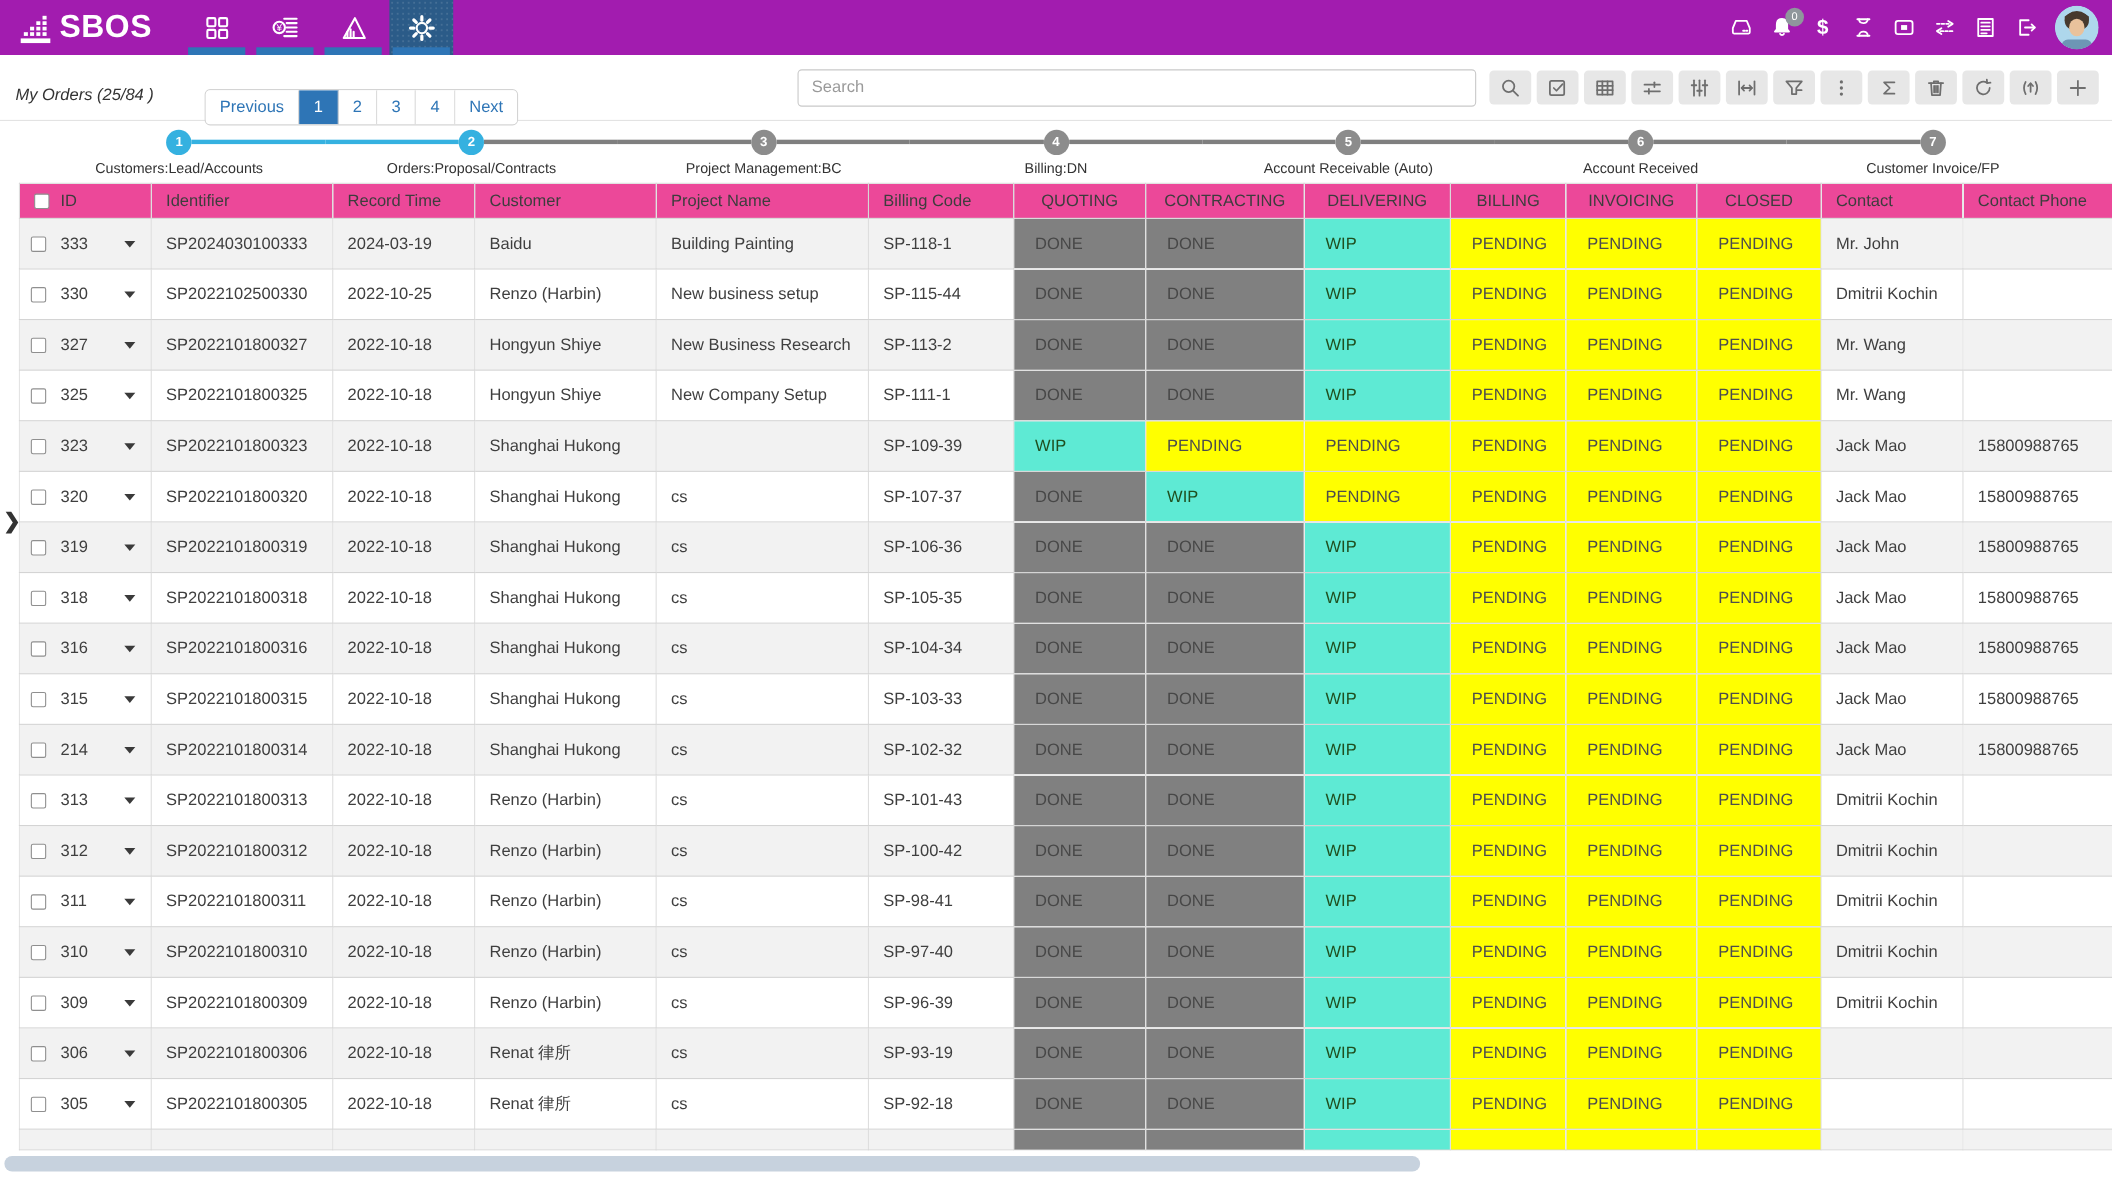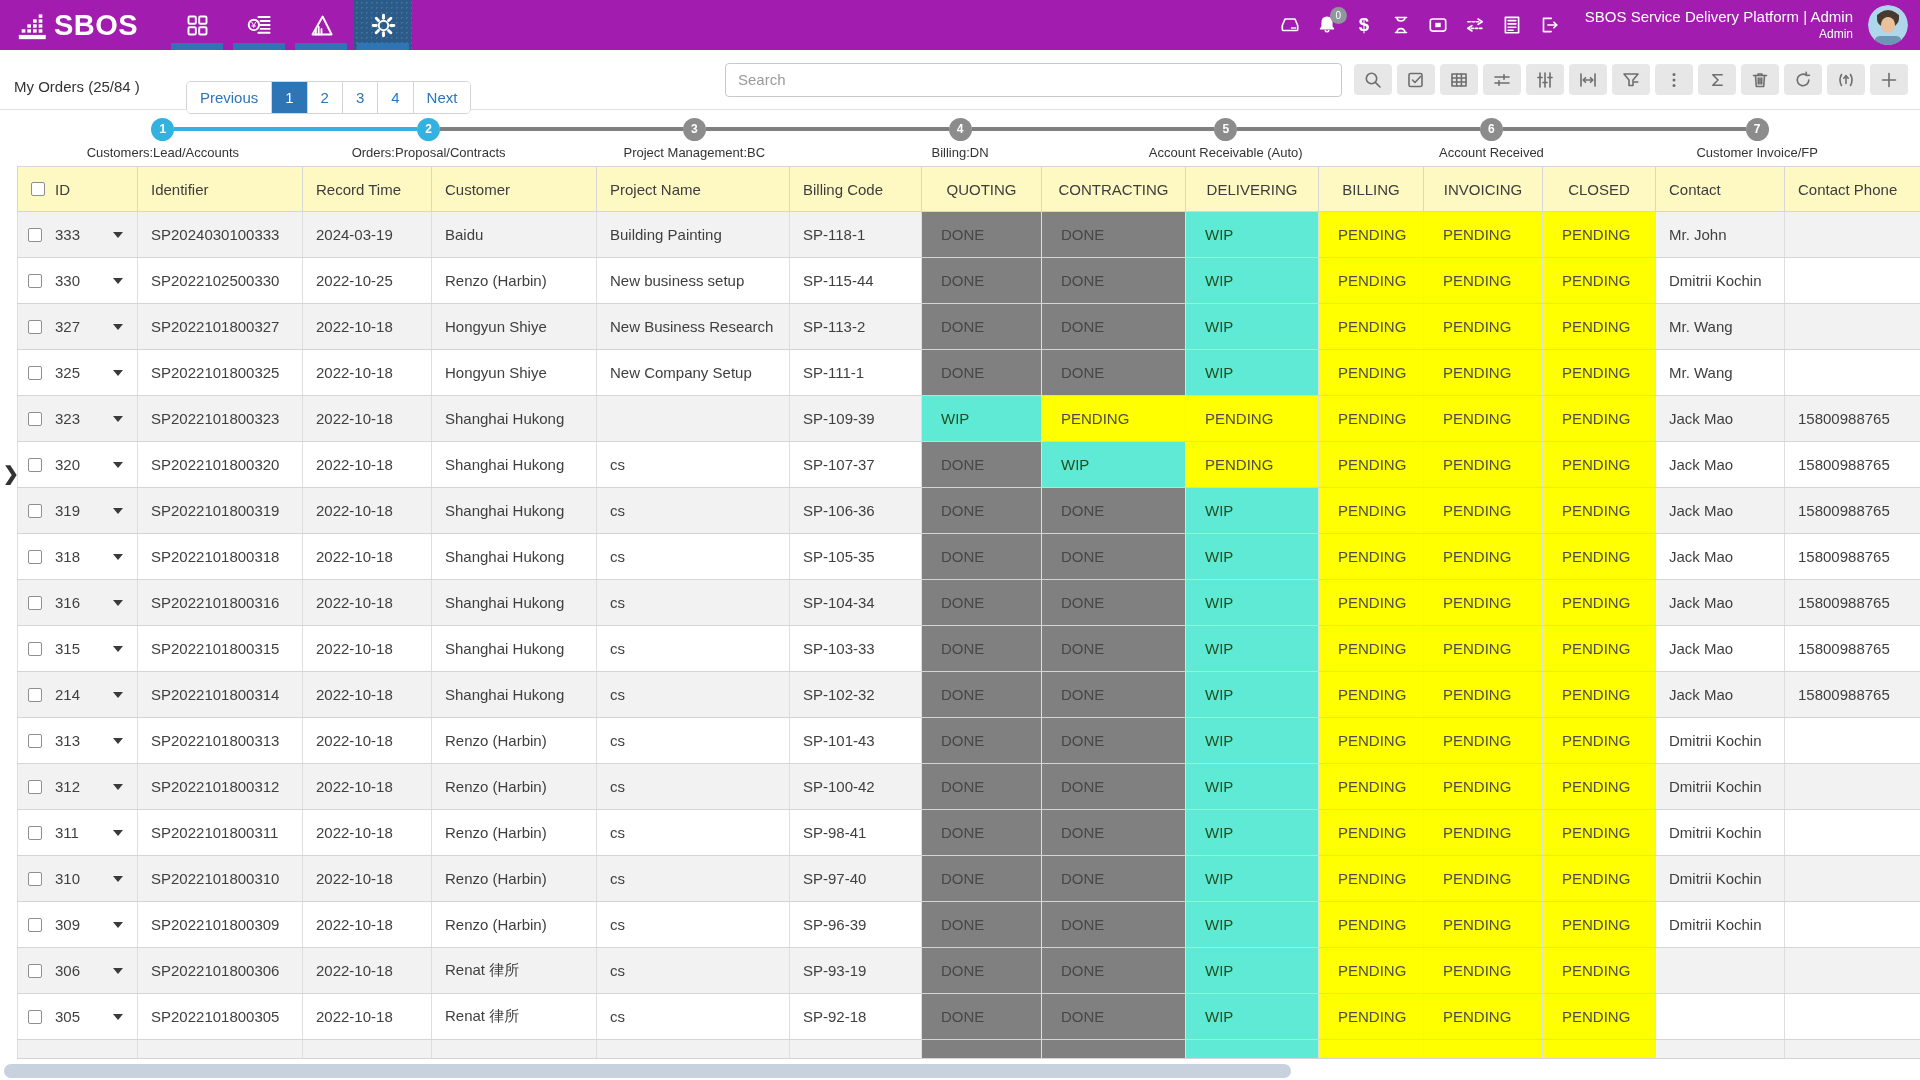--- a/index.html
+++ b/index.html
@@ -20,21 +20,21 @@
   .tr-icon { position:relative; display:flex; align-items:center; justify-content:center; cursor:pointer; }
   .badge { position:absolute; top:-7px; right:-9px; width:17px; height:17px; border-radius:50%;
     background:#8f979c; color:#fff; font-size:10px; display:flex; align-items:center; justify-content:center; }
   .plat { text-align:right; color:#fff; line-height:1.3; margin-left:10px; }
   .plat .l1 { font-size:15px; }
   .plat .l2 { font-size:12px; }
   .avatar { width:40px; height:40px; border-radius:50%; overflow:hidden; flex:0 0 auto; cursor:pointer; }
 
   
   .toolbar { height:60px; display:flex; align-items:center; padding:0 12px 0 14px; border-bottom:1px solid #e3e3e3; gap:12px; background:#fff; }
-  .orders-title { font-size:15px; color:#333; white-space:nowrap; margin-top:14px; }
+  .orders-title { font-size:15px; color:#333; white-space:nowrap; margin-top:14px;font-style:italic; }
   .pagination { display:inline-flex; border:1px solid #d4d4d4; border-radius:5px; overflow:hidden; margin-left:34px; height:33px;margin-top:36px; }
   .pg-item { padding:0 13px; line-height:31px; font-size:15px; color:#2e75b6; background:#fff; border-right:1px solid #d4d4d4; cursor:pointer; white-space:nowrap; }
   .pg-item:last-child { border-right:none; }
   .pg-item.active { background:#2e75b6; color:#fff; }
   .search-input { margin-left:auto; width:617px; height:34px; border:1px solid #c9c9c9; border-radius:4px;
     padding:0 12px; font-size:15px; color:#333; font-family:"Liberation Sans",sans-serif; }
   .search-input::placeholder { color:#9a9a9a; }
   .tb-buttons { display:flex; gap:5px; }
   .tb-btn { width:38px; height:31px; background:#e7e7e7; border-radius:4px; display:flex; align-items:center; justify-content:center; cursor:pointer; }
 
@@ -46,21 +46,21 @@
   .ln.cy { background:#35b1e0; }
   .ln.none { background:transparent; }
   .s-circle { width:23px; height:23px; border-radius:50%; background:#8c8c8c; color:#fff; font-size:12px;
     font-weight:700; line-height:23px; text-align:center; flex:0 0 auto; }
   .step.active .s-circle { background:#35b1e0; }
   .s-label { margin-top:4px; font-size:13px; color:#333; white-space:nowrap; }
 
   
   .table-wrap { margin-left:17px; width:1903px; overflow:hidden; }
   table { border-collapse:collapse; table-layout:fixed; width:1937px; font-size:15px; }
-  th { height:45px; background:#fef9c3; color:#3d3d3d; font-weight:400; text-align:left;
+  th { height:32px; background:#ec4899; color:#3d3d3d; font-weight:400; text-align:left;
     padding:0 13px; border:1px solid #d6d6d6; white-space:nowrap; overflow:hidden; }
   th.c { text-align:center; }
   td { height:46px; border-right:1px solid #dedede; border-bottom:1px solid #d4d4d4; border-left:1px solid #dedede;
     padding:0 13px; color:#3f3f3f; white-space:nowrap; overflow:hidden; }
   tbody tr:nth-child(odd) td { background:#f2f2f2; }
   tbody tr:nth-child(even) td { background:#fff; }
   td.id-cell { padding:0 8px 0 10px; }
   .idflex { display:flex; align-items:center; gap:13px; height:100%; }
   .cb { width:14px; height:14px; border:1px solid #8f8f8f; border-radius:2px; background:#fff; flex:0 0 auto; cursor:pointer; }
   .caret { margin-left:auto; margin-right:6px; width:0; height:0; border-left:5px solid transparent;
@@ -227,24 +227,20 @@
         <div class="tr-icon">
           <span class="ic">
             <svg width="22" height="22" viewBox="0 0 20 20" fill="none" stroke="#fff" stroke-width="1.5" stroke-linecap="round" stroke-linejoin="round">
               <path d="M12,4 H5 V16 H12"></path>
               <line x1="9" y1="10" x2="17" y2="10"></line>
               <polyline points="14.5,7.5 17,10 14.5,12.5"></polyline>
             </svg>
           </span>
         </div>
       </div>
-    <div class="plat">
-      <div class="l1">SBOS Service Delivery Platform | Admin</div>
-      <div class="l2">Admin</div>
-    </div>
     <div class="avatar">
       <svg width="40" height="40" viewBox="0 0 40 40">
         <defs>
             <clipPath id="avclip">
               <circle cx="20" cy="20" r="20"></circle>
             </clipPath>
           </defs>
         <g clip-path="url(#avclip)">
           <rect width="40" height="40" fill="#aed7ec"></rect>
           <ellipse cx="20" cy="14" rx="11" ry="9" fill="#473a2e"></ellipse>

